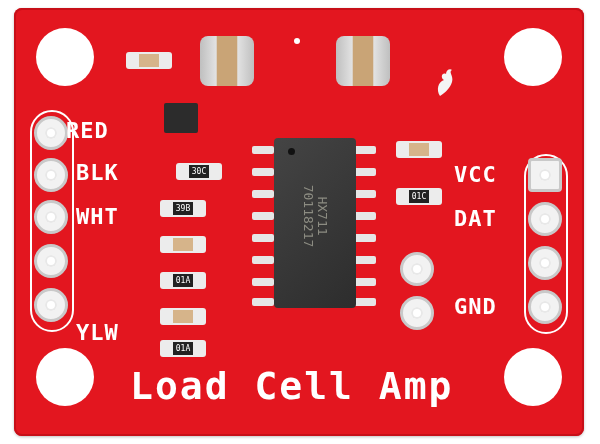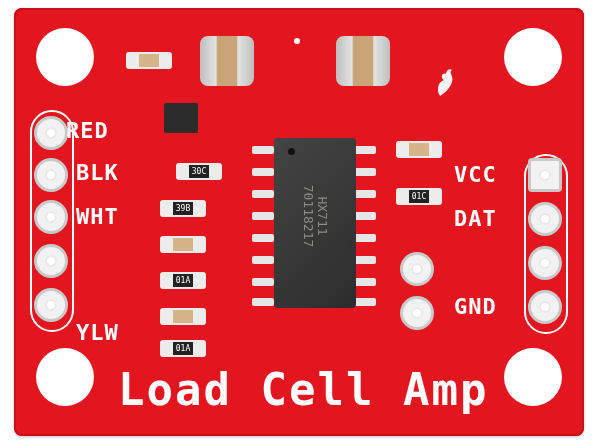--- a/index.html
+++ b/index.html
@@ -118,14 +118,14 @@
   <div class="silk" style="left:440px;top:198px;">DAT</div>
   <div class="silk" style="left:440px;top:154px;">VCC</div>
   <div class="silk" style="left:440px;top:286px;">GND</div>
 
   <div class="outline" style="left:510px;top:146px;width:40px;height:176px;"></div>
   <div class="pin sq" style="left:514px;top:150px;"></div>
   <div class="pin" style="left:514px;top:194px;"></div>
   <div class="pin" style="left:514px;top:238px;"></div>
   <div class="pin" style="left:514px;top:282px;"></div>
 
-  <div class="silk" style="left:104px;top:356px;font-size:44px;letter-spacing:2px;">Load Cell Amp</div>
+  <div class="silk" style="left:116px;top:356px;font-size:38px;letter-spacing:2px;">Load Cell Amp</div>
 </div>
 
 </body></html>

